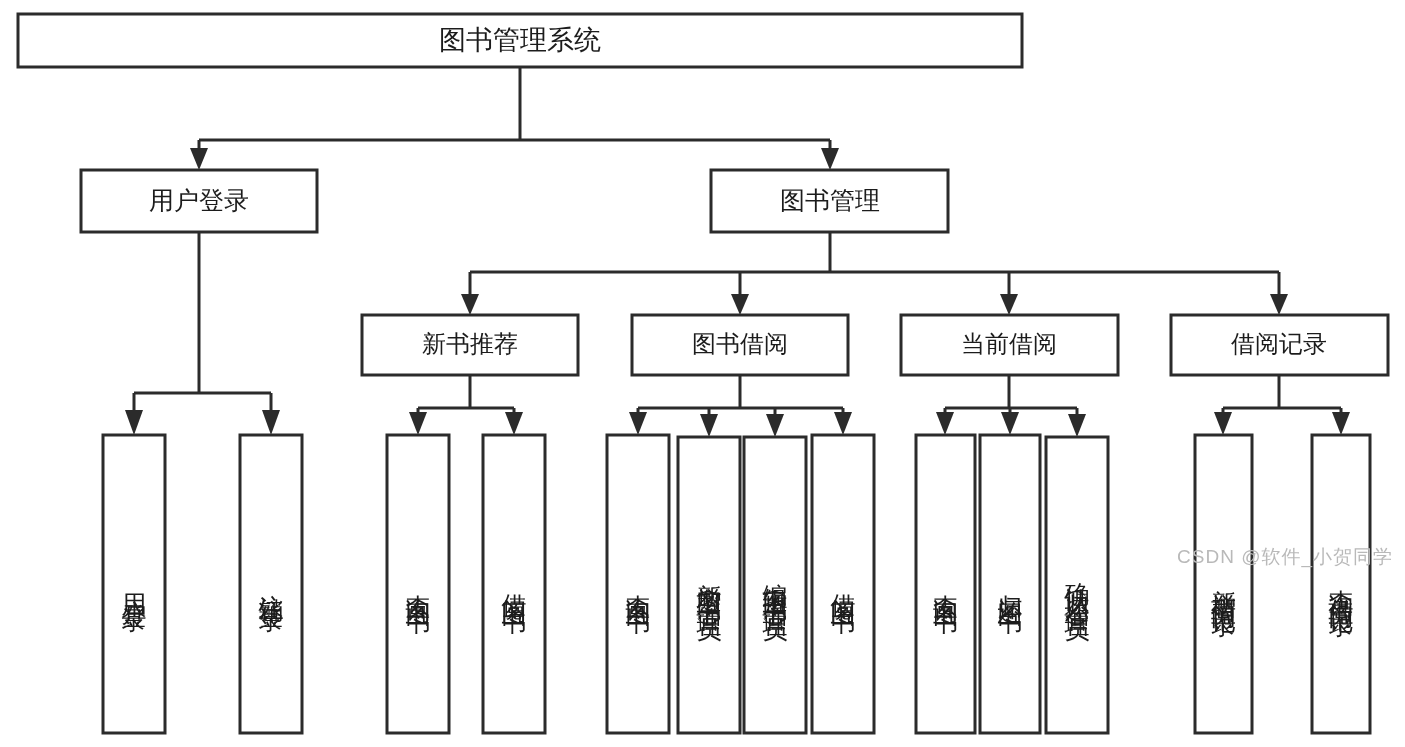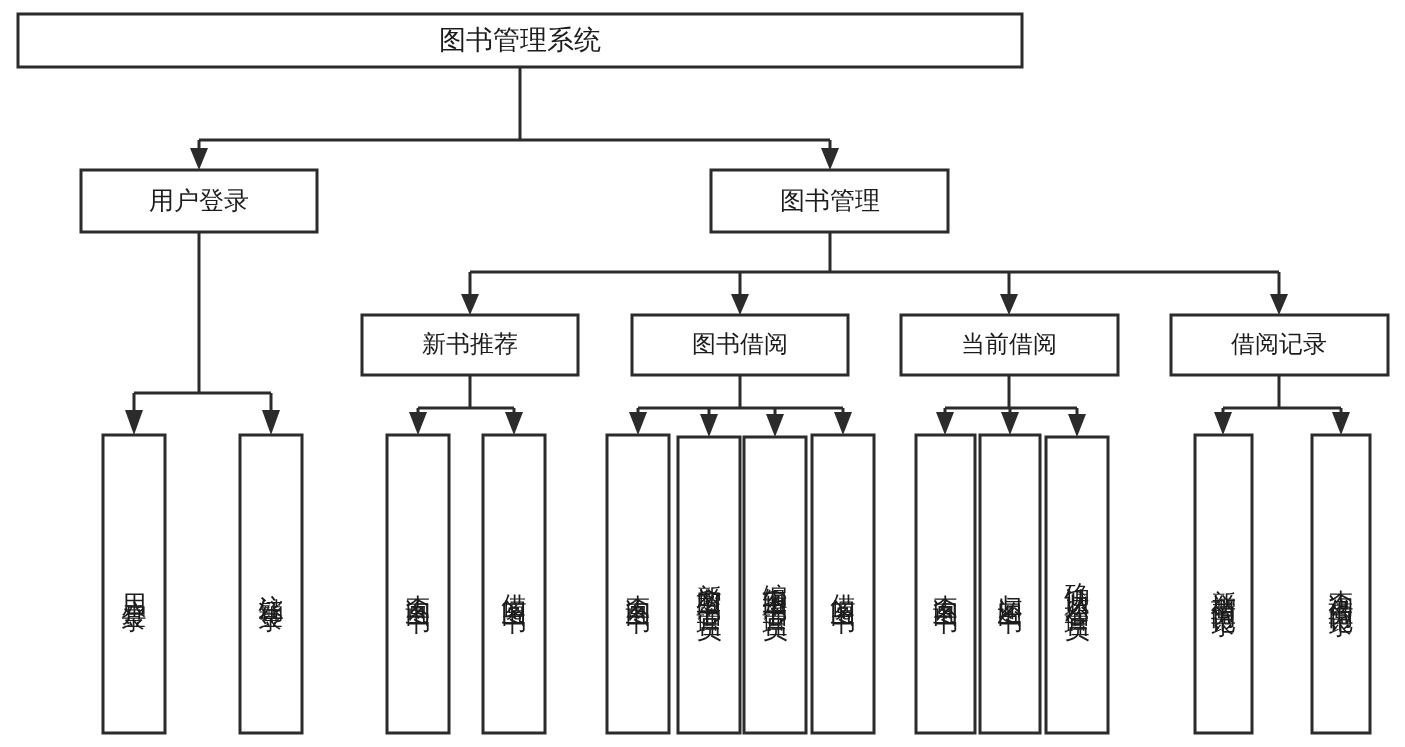--- a/index.html
+++ b/index.html
@@ -222,14 +222,15 @@
   <div class="leaf-label" style="left: 607px; top: 435px; width: 62px; height: 298px; display: flex; align-items: center; justify-content: center;">查询图书</div>
   <div class="leaf-label" style="left: 678px; top: 437px; width: 62px; height: 296px; display: flex; align-items: center; justify-content: center;">新增图书（管理员）</div>
   <div class="leaf-label" style="left: 744px; top: 437px; width: 62px; height: 296px; display: flex; align-items: center; justify-content: center;">编辑图书（管理员）</div>
   <div class="leaf-label" style="left: 812px; top: 435px; width: 62px; height: 298px; display: flex; align-items: center; justify-content: center;">借阅图书</div>
   <div class="leaf-label" style="left: 916px; top: 435px; width: 59px; height: 298px; display: flex; align-items: center; justify-content: center;">查询图书</div>
   <div class="leaf-label" style="left: 980px; top: 435px; width: 60px; height: 298px; display: flex; align-items: center; justify-content: center;">归还图书</div>
   <div class="leaf-label" style="left: 1046px; top: 437px; width: 62px; height: 296px; display: flex; align-items: center; justify-content: center;">确认归还（管理员）</div>
   <div class="leaf-label" style="left: 1195px; top: 435px; width: 57px; height: 298px; display: flex; align-items: center; justify-content: center;">新增借阅记录</div>
   <div class="leaf-label" style="left: 1312px; top: 435px; width: 58px; height: 298px; display: flex; align-items: center; justify-content: center;">查询借阅记录</div>
 
+  <div class="watermark">CSDN @软件_小贺同学</div>
 
 </div>
 
 </body></html>

